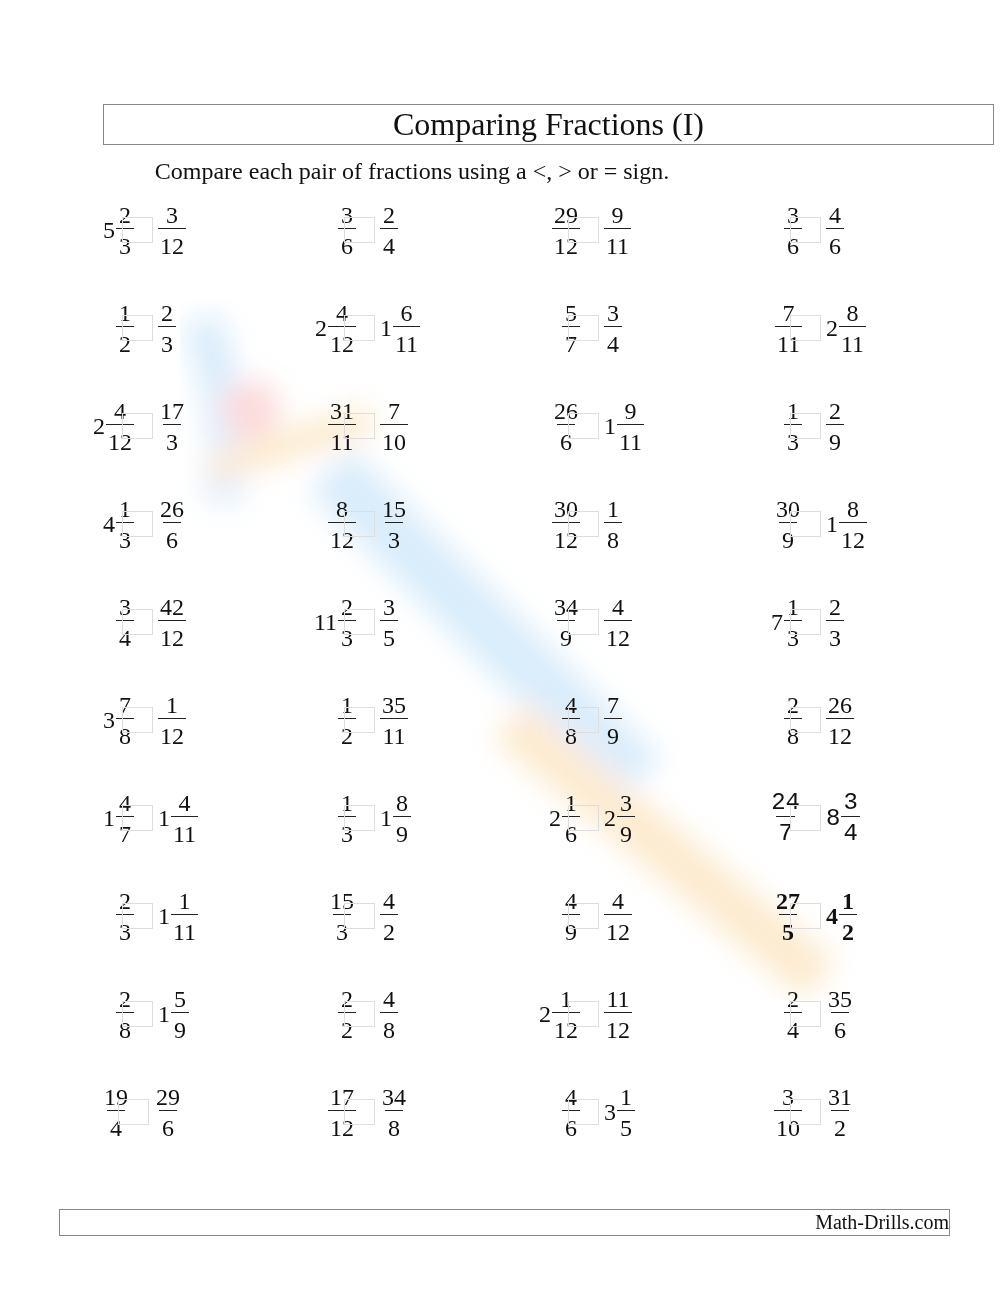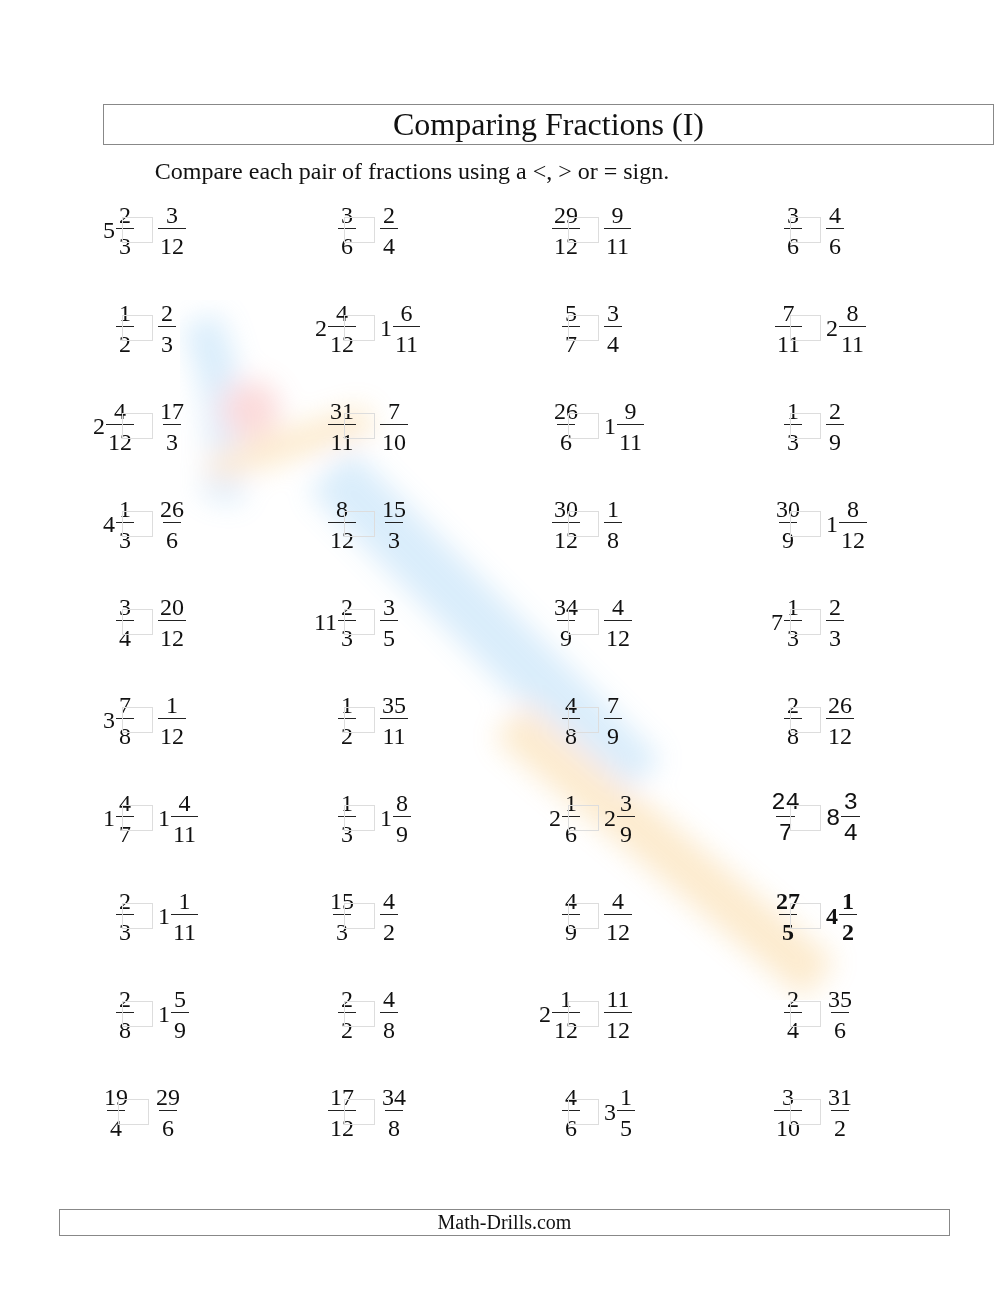--- a/index.html
+++ b/index.html
@@ -1,19 +1,19 @@
 <!DOCTYPE html>
 <html><head>
 <meta charset="utf-8">
 <style>
   html, body { margin: 0; padding: 0; background: #ffffff; }
   body { width: 1000px; height: 1294px; position: relative; font-family: "Liberation Serif", "DejaVu Serif", serif; color: #111; overflow: hidden; }
   .title-box { position: absolute; left: 59px; top: 104px; width: 891px; height: 41px; border: 1px solid #888; box-sizing: border-box; text-align: center; font-size: 32px; line-height: 38px; margin-left: 44px; }
   .instructions { position: absolute; left: 0; top: 158px; width: 824px; text-align: center; font-size: 24px; }
-  .footer-box { position: absolute; left: 59px; top: 1209px; width: 891px; height: 27px; border: 1px solid #888; box-sizing: border-box; text-align: center; font-size: 20px; line-height: 24px; }
+  .footer-box { position: absolute; left: 59px; top: 1209px; width: 891px; height: 27px; border: 1px solid #888; box-sizing: border-box; text-align: right; font-size: 20px; line-height: 24px; }
   .watermark { position: absolute; left: 180px; top: 300px; width: 700px; height: 700px; pointer-events: none; opacity: 0.25; }
   .problem { position: absolute; height: 70px; width: 200px; }
   .frac-wrap { position: absolute; top: 0; height: 70px; display: flex; align-items: center; justify-content: flex-end; }
   .frac-wrap.left { right: 122px; }
   .frac-wrap.right { left: 102px; justify-content: flex-start; }
   .whole { font-size: 24px; margin-right: 1px; }
   .frac { display: inline-flex; flex-direction: column; align-items: center; font-size: 24px; line-height: 26px; }
   .frac .num { padding: 0 2px; }
   .frac .den { border-top: 1.5px solid #222; padding: 4px 2px 0 2px; min-width: 14px; text-align: center; }
   .answer-box { position: absolute; left: 66px; top: 22px; width: 31px; height: 26px; border: 1.5px solid #ddd; box-sizing: border-box; background: transparent; }
@@ -291,21 +291,21 @@
     <div class="problem" style="left: 56px; top: 587px;">
       <div class="frac-wrap left">
         <span class="frac">
           <span class="num">3</span>
           <span class="den">4</span>
         </span>
       </div>
       <div class="answer-box"></div>
       <div class="frac-wrap right">
         <span class="frac">
-          <span class="num">20</span>
+          <span class="num">42</span>
           <span class="den">12</span>
         </span>
       </div>
     </div>
     <div class="problem" style="left: 278px; top: 587px;">
       <div class="frac-wrap left">
         <span class="whole">11</span>
         <span class="frac">
           <span class="num">2</span>
           <span class="den">3</span>

